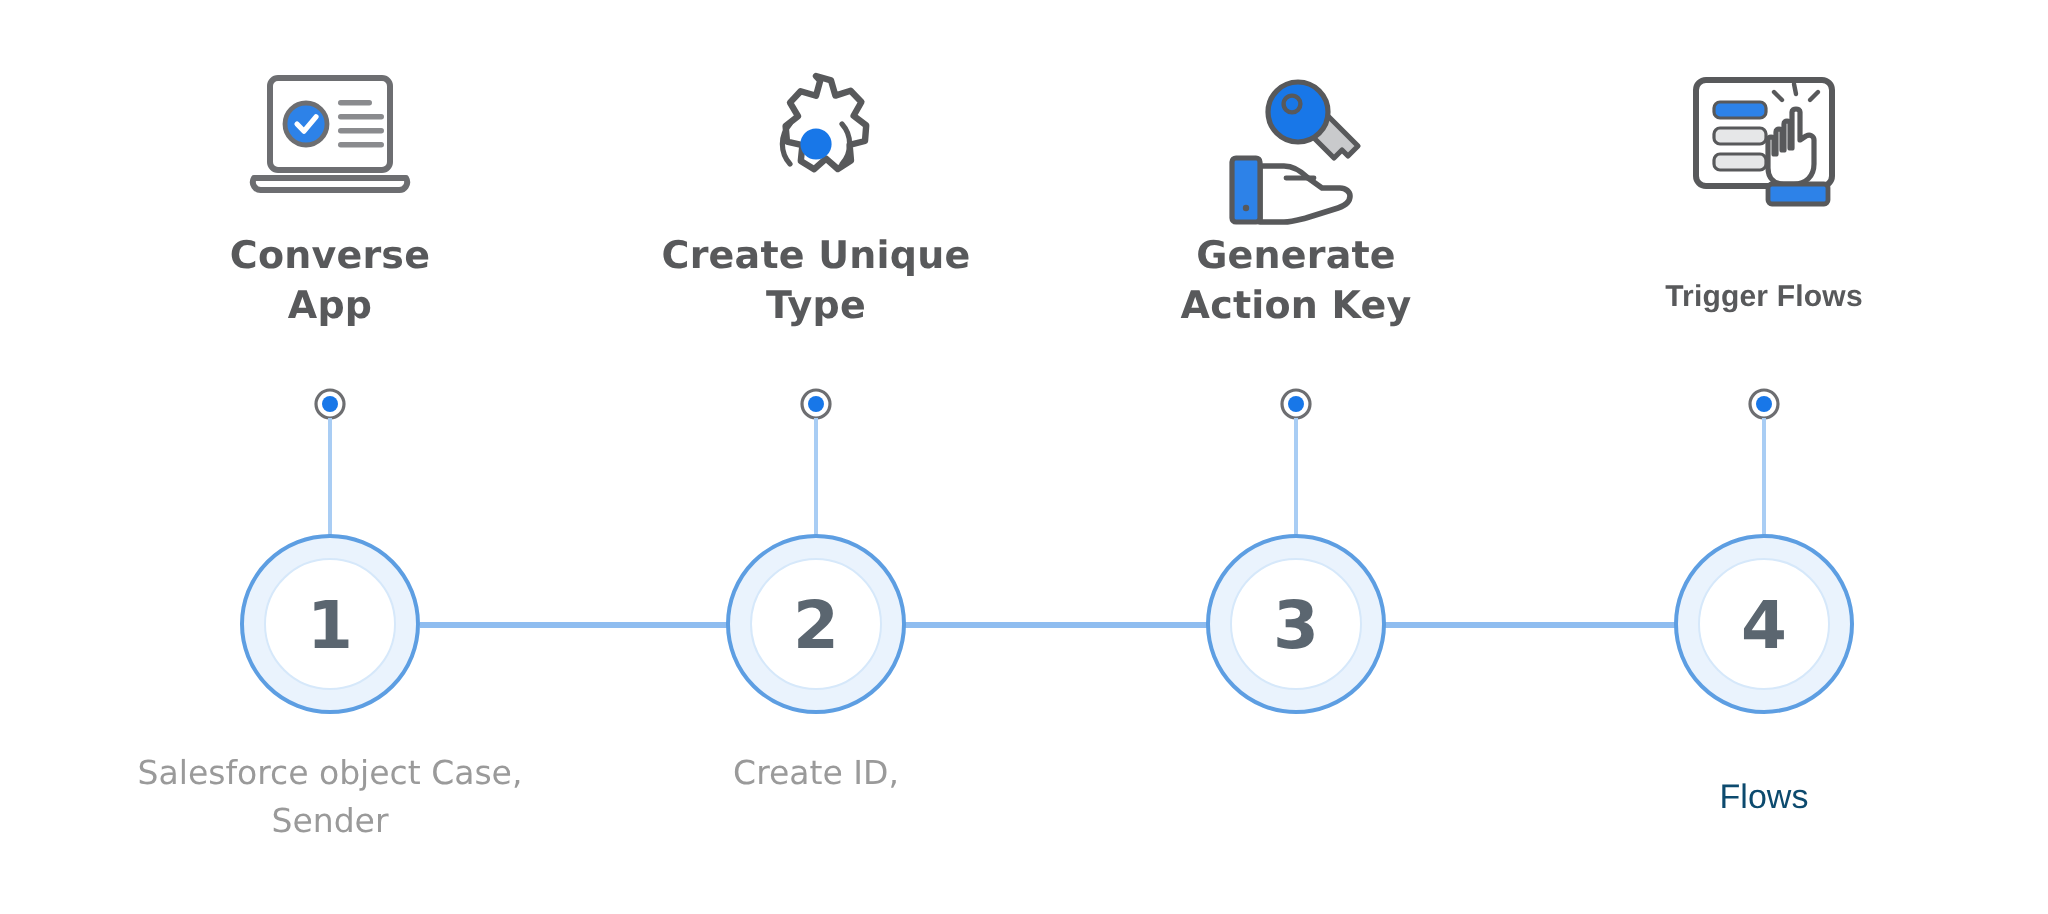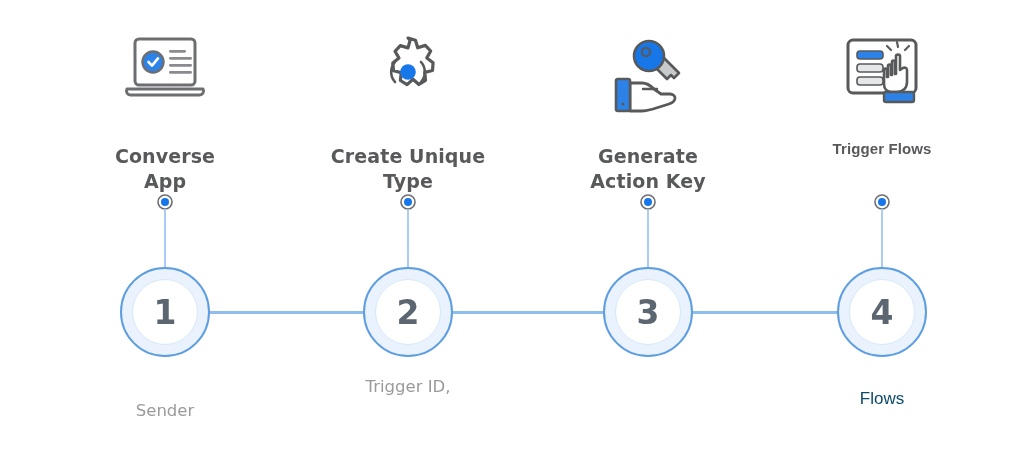--- a/index.html
+++ b/index.html
@@ -51,21 +51,20 @@
     text-align: center;
     color: #58595b;
     font-weight: bold;
     letter-spacing: .1px;
   }
   .title-two {
     top: 116px;
     font-size: 19px;
     line-height: 25px;
     font-family: "DejaVu Sans", sans-serif;
-    margin-top: 28px;
   }
   .title-one {
     top: 136px;
     font-size: 15px;
     line-height: 25px;
     font-family: "Liberation Sans", sans-serif;
   }
 
   
   .marker-dot {
@@ -186,21 +185,21 @@
         <circle cx="8" cy="8" r="4" fill="#1877e8"></circle>
       </svg>
     </div>
     <div class="stem"></div>
     <div class="circle-outer">
       <div class="circle-inner">
         <span class="circle-num">1</span>
       </div>
     </div>
     <div class="step-caption cap-two">
-      <br>
+      <span>Salesforce object Case,</span><br>
       <span>Sender</span>
     </div>
   </div>
 
   <div class="step" style="left:288px;">
     <div class="icon-wrap">
       <svg width="86" height="84" viewBox="0 0 86 84">
         <path d="M43 6
                  l7.5 2.2 2.2 7.6 7.6 -2.4 5.4 5.6 -3.9 6.9 6.3 4.8 -0.6 7.8 -7.7 1.9 0.7 7.9 -6.6 4.2 -5.9 -5.2 -5.9 5.3 -6.7 -4.1 0.8 -7.9 -7.7 -1.8 -0.7 -7.8 6.2 -4.9 -4 -6.8 5.3 -5.7 7.7 2.3 2.1 -7.6 Z" fill="#ffffff" stroke="#58595b" stroke-width="3.2" stroke-linejoin="round"></path>
         <circle cx="43" cy="40" r="7.8" fill="#1877e8"></circle>
@@ -218,21 +217,21 @@
         <circle cx="8" cy="8" r="4" fill="#1877e8"></circle>
       </svg>
     </div>
     <div class="stem"></div>
     <div class="circle-outer">
       <div class="circle-inner">
         <span class="circle-num">2</span>
       </div>
     </div>
     <div class="step-caption cap-two">
-      <span>Trigger ID,</span><br>
+      <span>Create ID,</span><br>
     </div>
   </div>
 
   <div class="step" style="left:528px;">
     <div class="icon-wrap">
       <svg width="90" height="86" viewBox="0 0 90 86">
 
         <g>
           <path d="M56 22 L76 42 L71 47 L68 44 L64 48 L60 44 L51 35 Z" fill="#c9cacc" stroke="#58595b" stroke-width="2.6" stroke-linejoin="round"></path>
           <circle cx="46" cy="25" r="15" fill="#1877e8" stroke="#58595b" stroke-width="2.6"></circle>

